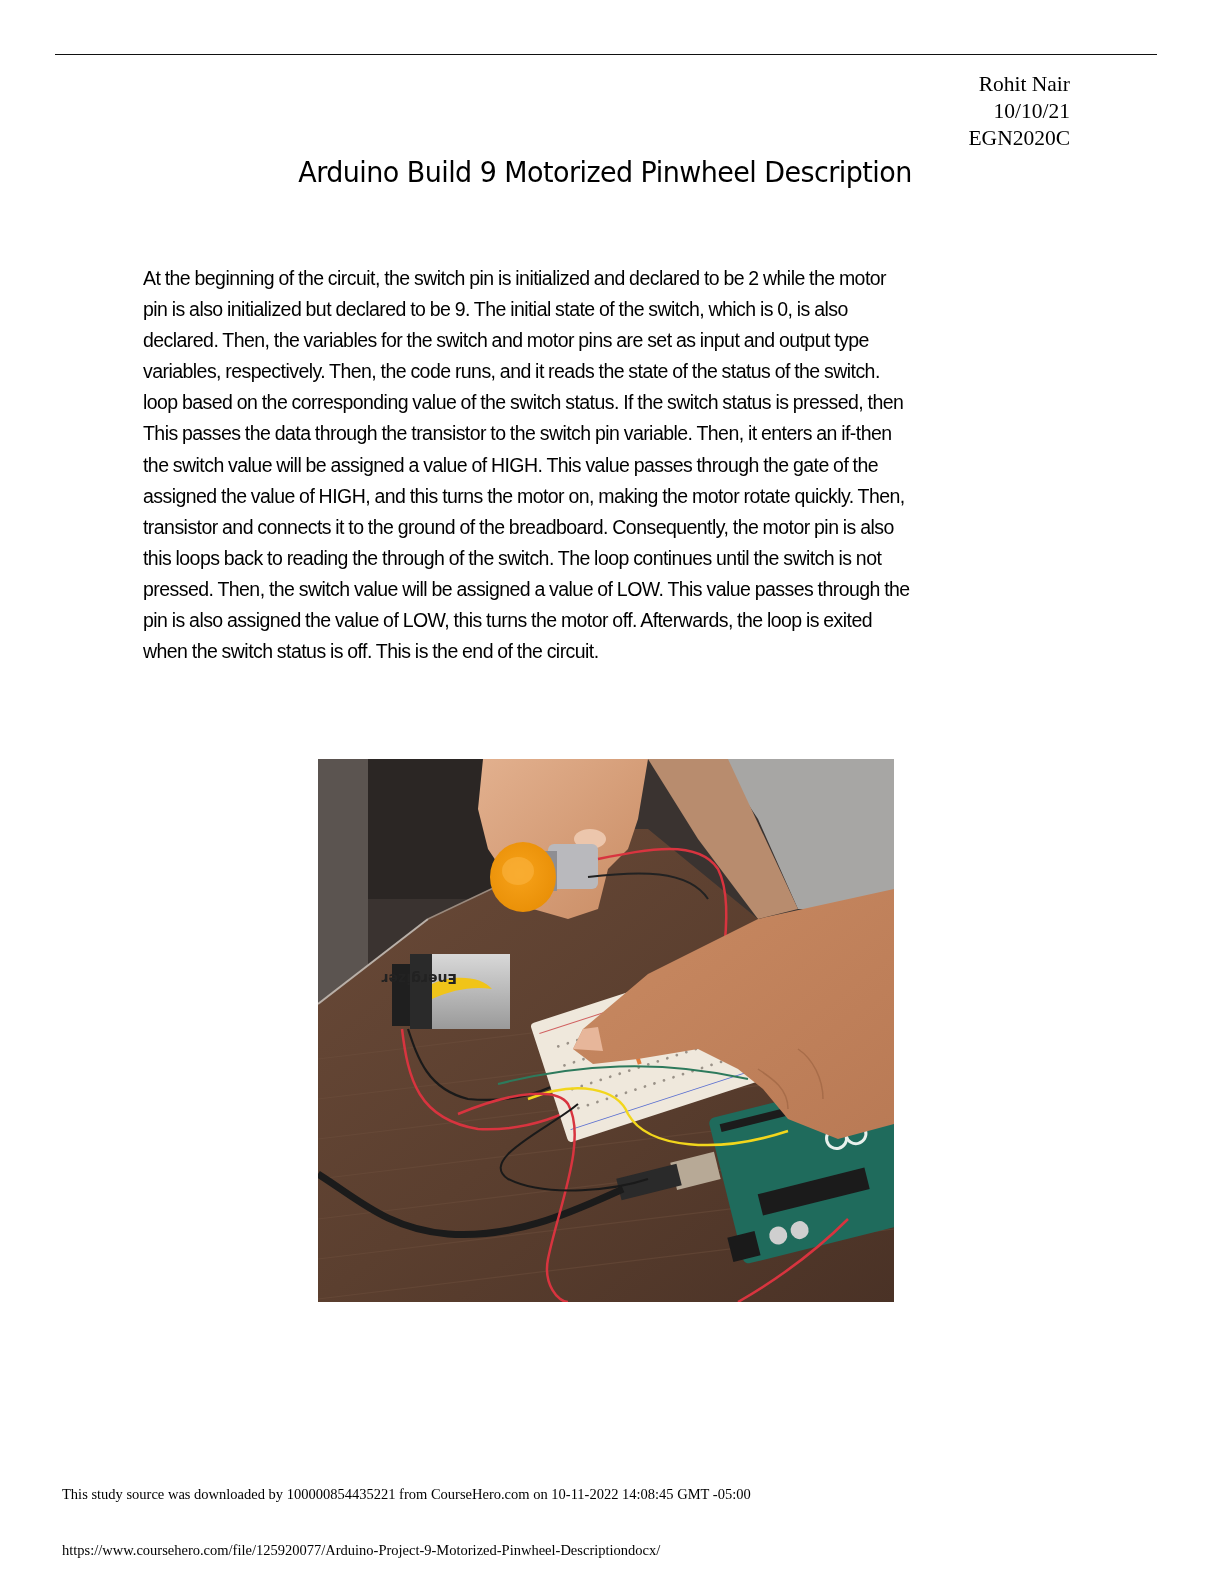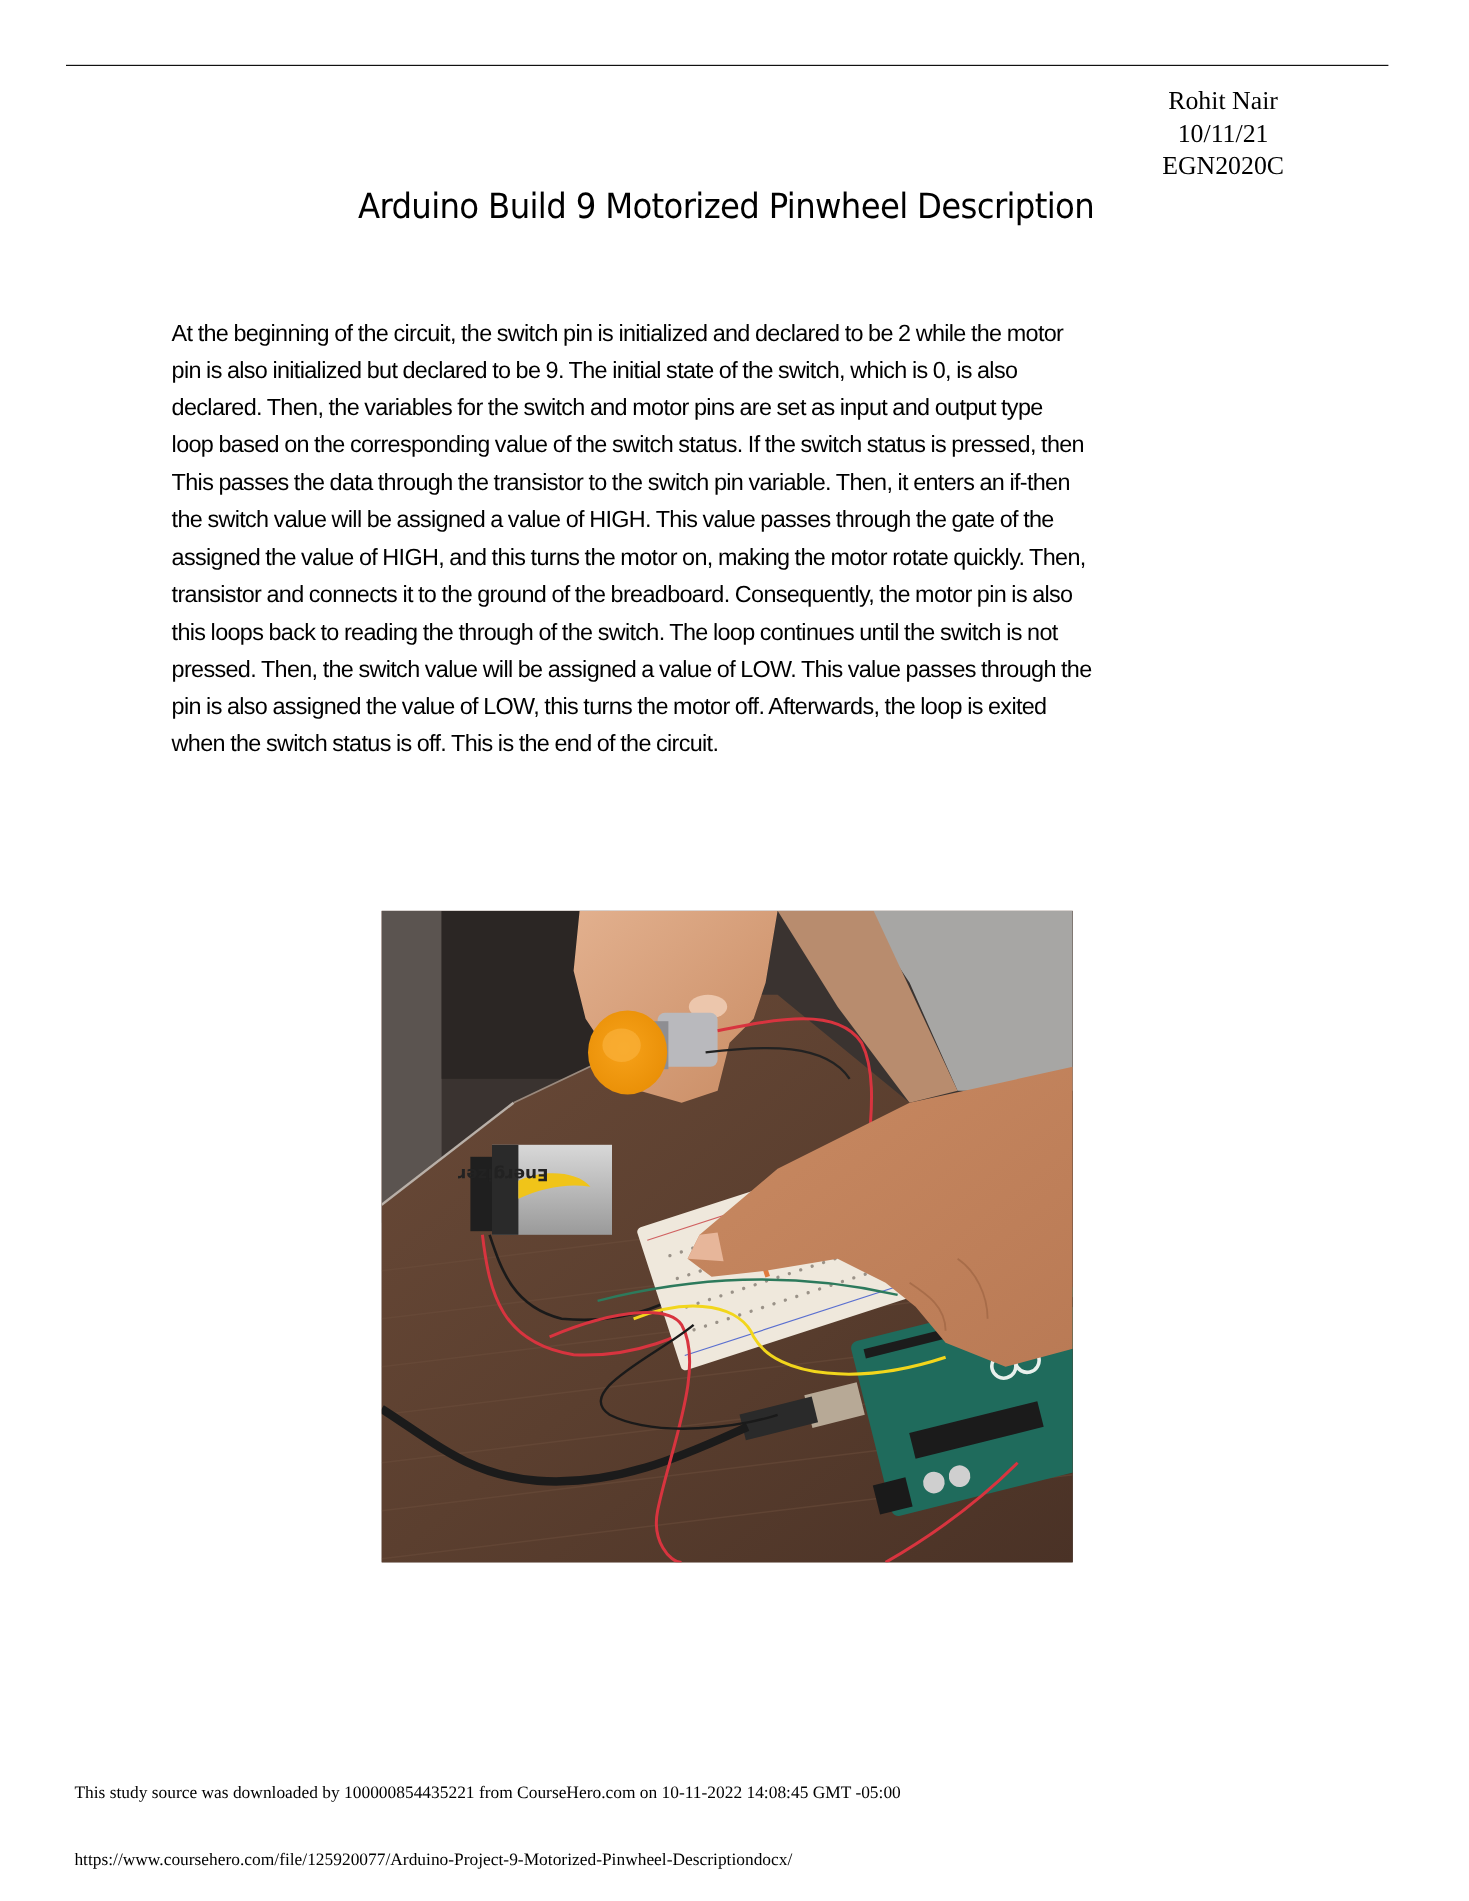--- a/index.html
+++ b/index.html
@@ -24,21 +24,21 @@
     }
     .meta-block {
       position: absolute;
       right: 154px;
       top: 71px;
       text-align: right;
       font-family: "Liberation Serif", serif;
       font-size: 21.5px;
       line-height: 27px;
     }
-    .meta-line { display: block; text-align: center; }
+    .meta-line { display: block; }
     .doc-title {
       position: absolute;
       left: 0;
       width: 1210px;
       top: 155px;
       text-align: center;
       font-family: "DejaVu Sans", sans-serif;
       font-size: 29px;
       letter-spacing: -0.6px;
       font-weight: normal;
@@ -89,30 +89,31 @@
       text-align: center;
     }
   </style>
 </head>
 <body>
 
 <div class="top-rule"></div>
 
 <div class="meta-block">
   <span class="meta-line">Rohit Nair</span>
-  <span class="meta-line">10/11/21</span>
+  <span class="meta-line">10/10/21</span>
   <span class="meta-line">EGN2020C</span>
 </div>
 
 <h1 class="doc-title">Arduino Build 9 Motorized Pinwheel Description</h1>
 
 <div class="body-text">
   <span class="body-line">At the beginning of the circuit, the switch pin is initialized and declared to be 2 while the motor</span>
   <span class="body-line">pin is also initialized but declared to be 9. The initial state of the switch, which is 0, is also</span>
   <span class="body-line">declared. Then, the variables for the switch and motor pins are set as input and output type</span>
+  <span class="body-line">variables, respectively. Then, the code runs, and it reads the state of the status of the switch.</span>
   <span class="body-line">loop based on the corresponding value of the switch status. If the switch status is pressed, then</span>
   <span class="body-line">This passes the data through the transistor to the switch pin variable. Then, it enters an if-then</span>
   <span class="body-line">the switch value will be assigned a value of HIGH. This value passes through the gate of the</span>
   <span class="body-line">assigned the value of HIGH, and this turns the motor on, making the motor rotate quickly. Then,</span>
   <span class="body-line">transistor and connects it to the ground of the breadboard. Consequently, the motor pin is also</span>
   <span class="body-line">this loops back to reading the through of the switch. The loop continues until the switch is not</span>
   <span class="body-line">pressed. Then, the switch value will be assigned a value of LOW. This value passes through the</span>
   <span class="body-line">pin is also assigned the value of LOW, this turns the motor off. Afterwards, the loop is exited</span>
   <span class="body-line">when the switch status is off. This is the end of the circuit.</span>
 </div>

